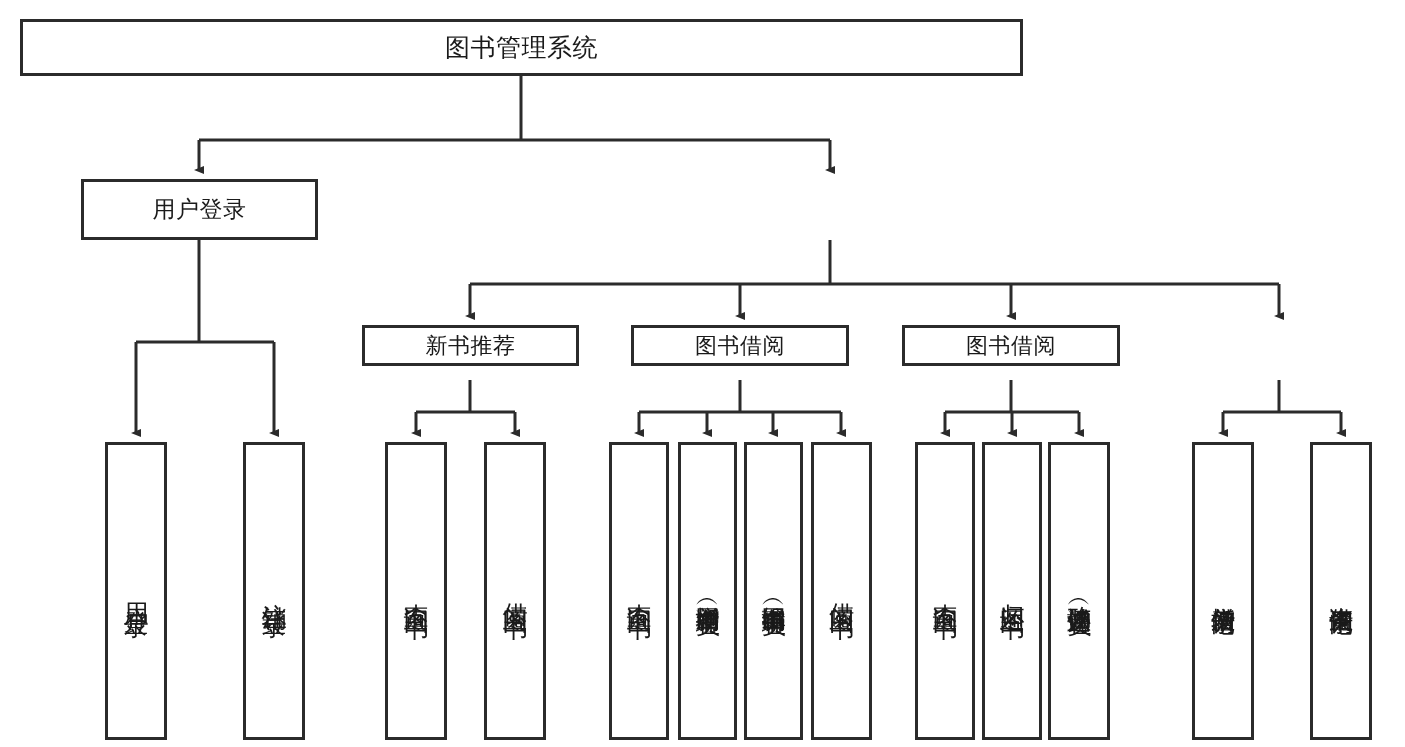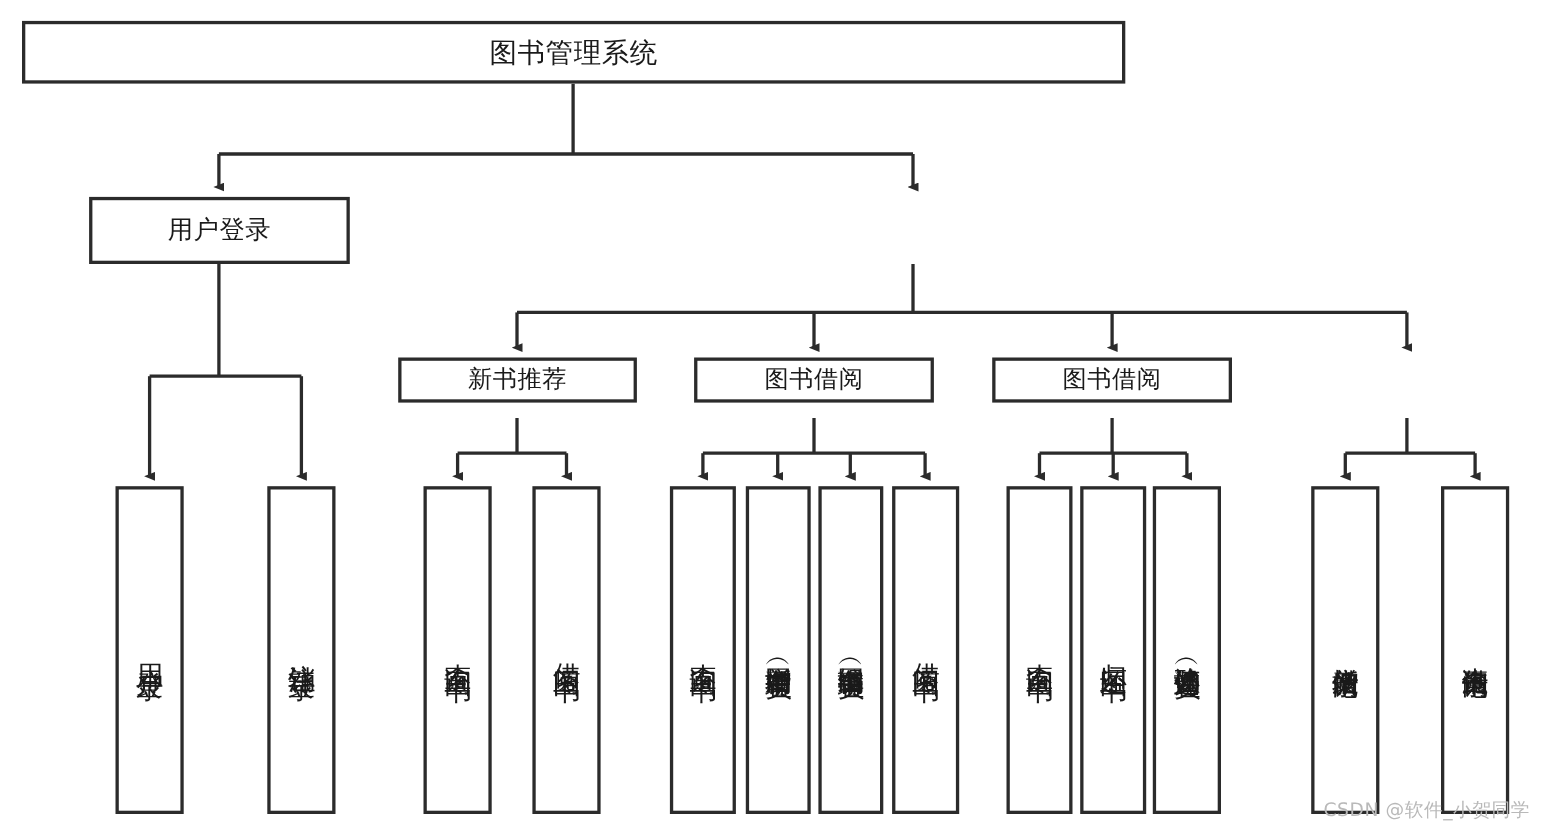--- a/index.html
+++ b/index.html
@@ -213,14 +213,13 @@
   <div class="node leaf L11 narrow">
     <span class="label">确认归还（管理员）</span>
   </div>
   <div class="node leaf L12 narrow">
     <span class="label">新增借阅记录</span>
   </div>
   <div class="node leaf L13 narrow">
     <span class="label">查询借阅记录</span>
   </div>
 
-  <div class="watermark">CSDN @软件_小贺同学</div>
 </div>
 
 </body></html>

